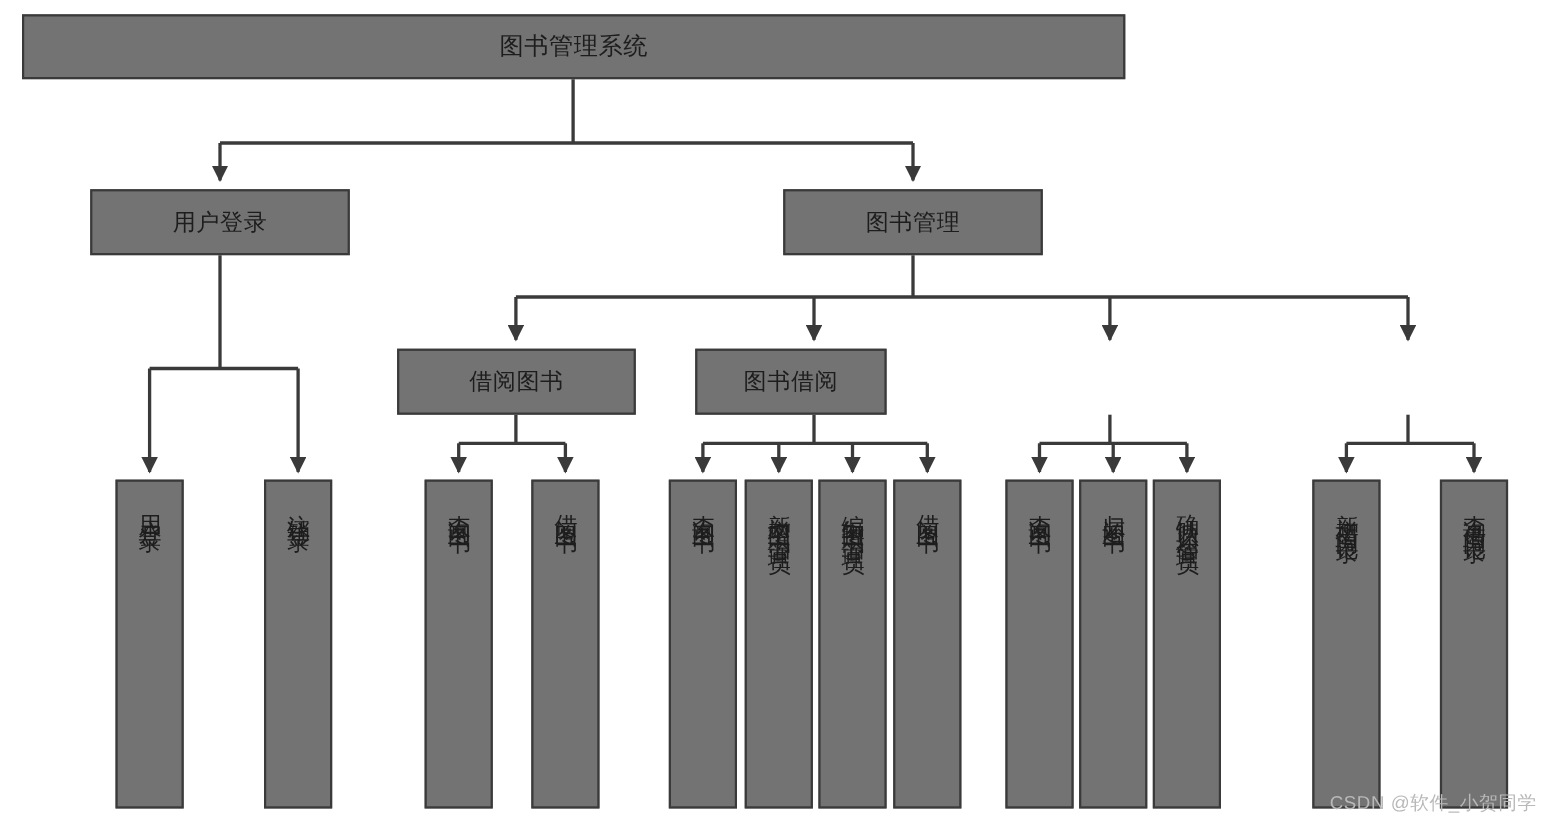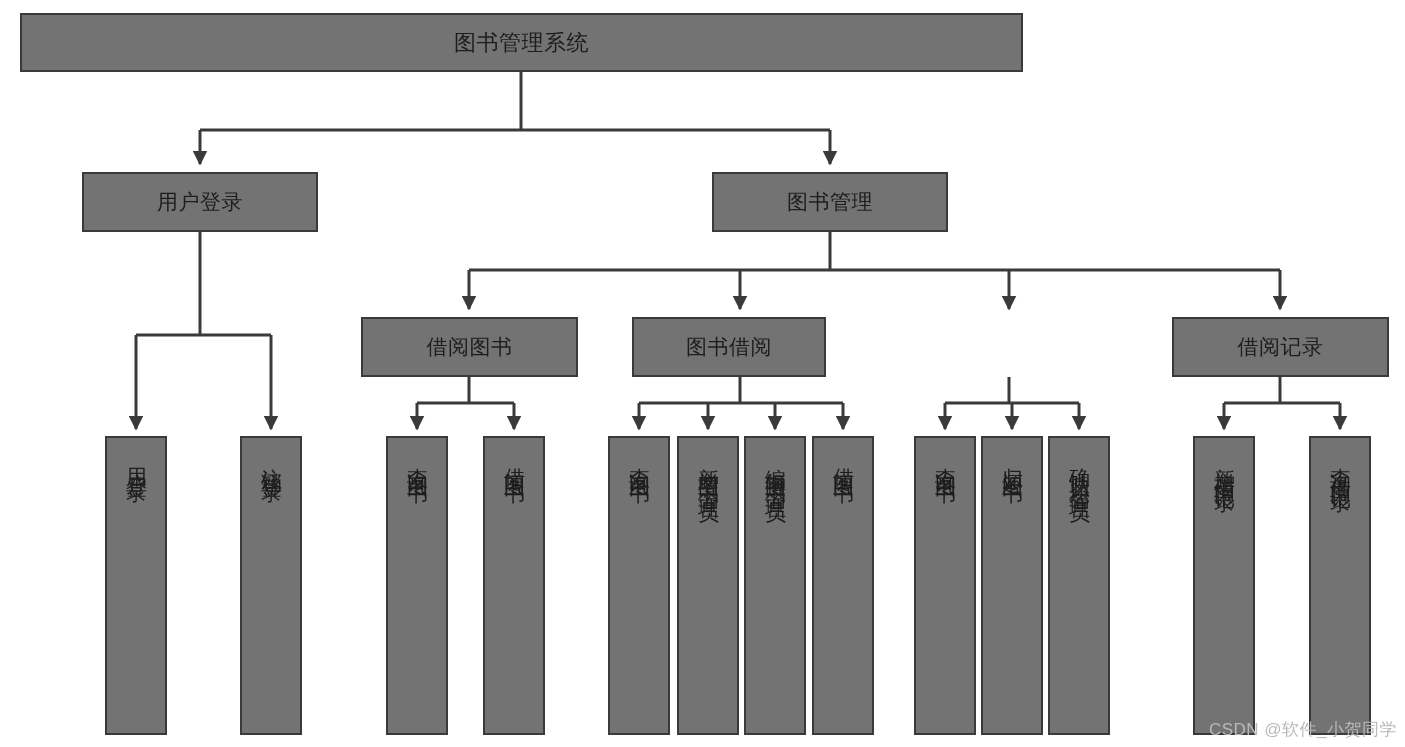--- a/index.html
+++ b/index.html
@@ -135,25 +135,22 @@
   <div class="node h" style="left:82px; top:172px; width:236px; height:60px;">
     <span class="label">用户登录</span>
   </div>
   <div class="node h" style="left:712px; top:172px; width:236px; height:60px;">
     <span class="label">图书管理</span>
   </div>
 
   <div class="node h" style="left:361px; top:317px; width:217px; height:60px;">
     <span class="label">借阅图书</span>
   </div>
-  <div class="node h" style="left:632px; top:317px; width:194px; height:60px;">
+  <div class="node h" style="left:632px; top:317px; width:174px; height:60px;">
     <span class="label">图书借阅</span>
-  </div>
-  <div class="node h" style="left:1172px; top:317px; width:217px; height:60px;">
-    <span class="label">借阅记录</span>
   </div>
 
   <div class="node v" style="left:105px; top:436px; width:62px; height:299px;">
     <span class="label">用户登录</span>
   </div>
   <div class="node v" style="left:240px; top:436px; width:62px; height:299px;">
     <span class="label">注销登录</span>
   </div>
 
   <div class="node v" style="left:386px; top:436px; width:62px; height:299px;">

